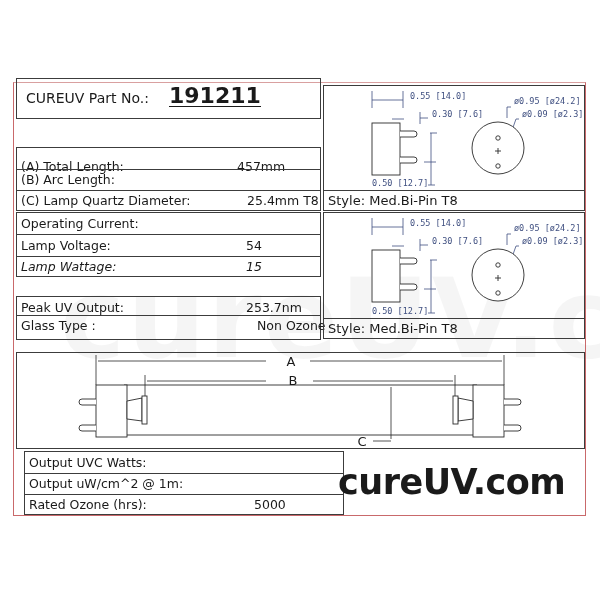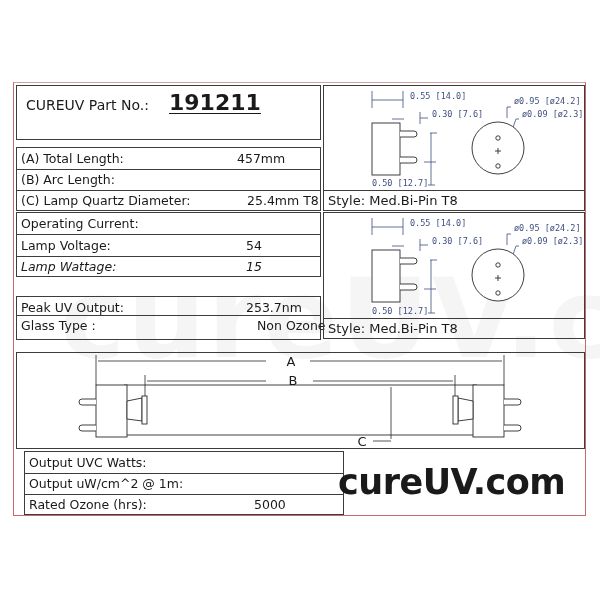--- a/index.html
+++ b/index.html
@@ -17,27 +17,27 @@
   .logo { position:absolute; left:338px; top:462px; font-size:35px; font-weight:bold; color:#1a1a1a;
           letter-spacing:-0.5px; font-family:"DejaVu Sans", sans-serif; }
 </style>
 </head>
 <body>
 
 <div class="watermark">cureUV.com</div>
 
 <div class="outer"></div>
 
-<div class="box" style="left:16px;top:85px;width:305px;height:55px;">
+<div class="box" style="left:16px;top:78px;width:305px;height:41px;">
   <span style="position:absolute;left:9px;top:11px;font-size:14px;">CUREUV Part No.:</span>
   <span style="position:absolute;left:152px;top:7px;font-size:22px;font-weight:bold;border-bottom:1.5px solid #1a1a1a;line-height:20px;">191211</span>
 </div>
 
 <div class="box" style="left:16px;top:147px;width:305px;height:64px;">
-  <div class="row" style="top:0;height:21px;border-top:none;">
+  <div class="row" style="top:8px;height:21px;border-top:none;">
     <span class="cell-label" style="top:3px;">(A) Total Length:</span>
     <span class="cell-value" style="left:190px;top:3px;">457mm</span>
   </div>
   <div class="row" style="top:21px;height:21px;">
     <span class="cell-label" style="top:2px;">(B) Arc Length:</span>
     <span class="cell-value" style="left:190px;top:2px;"></span>
   </div>
   <div class="row" style="top:42px;height:21px;">
     <span class="cell-label" style="top:2px;">(C) Lamp Quartz Diameter:</span>
     <span class="cell-value" style="left:200px;top:2px;">25.4mm T8</span>

